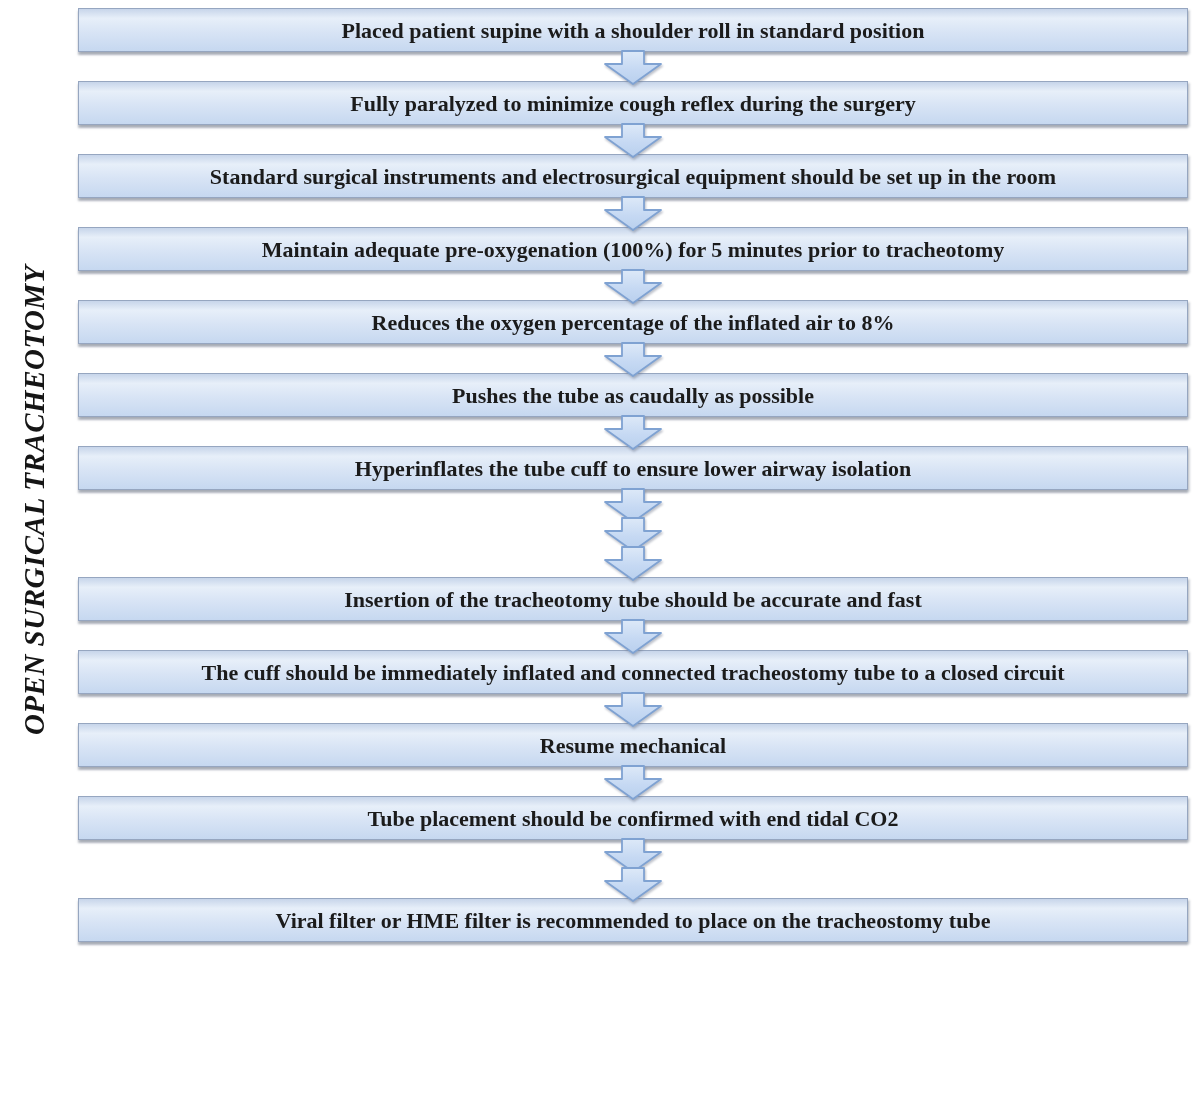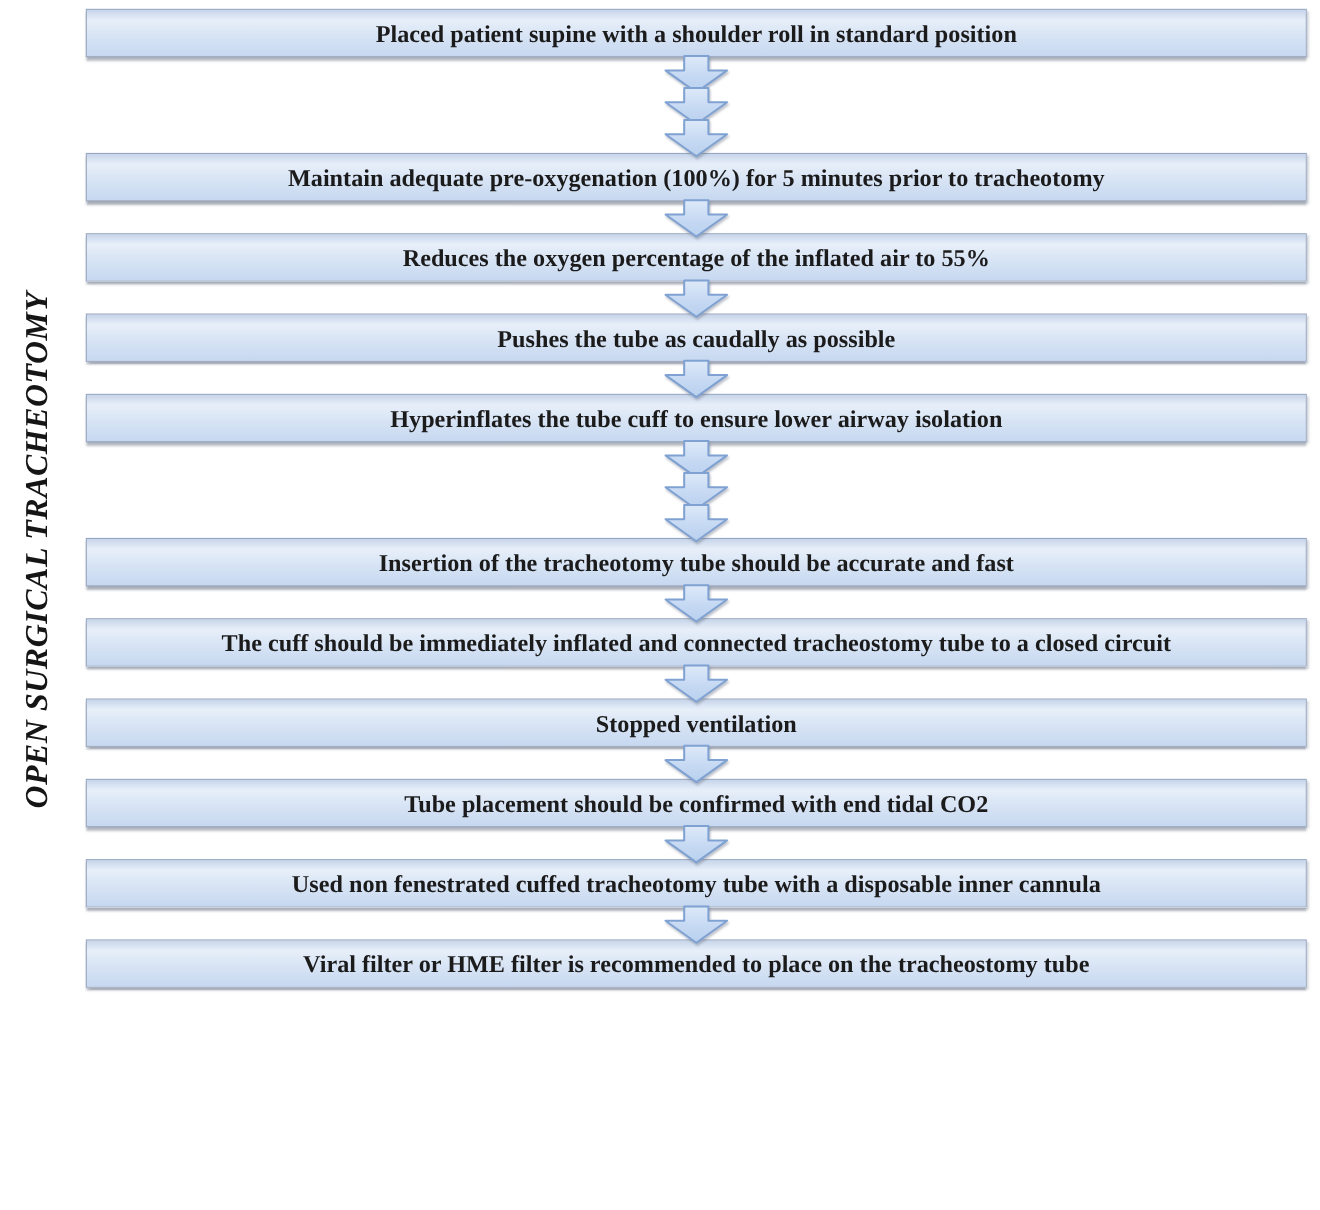--- a/index.html
+++ b/index.html
@@ -86,40 +86,46 @@
 
   <div class="flow-col" id="flow">
       <div class="step">
         <span>Placed patient supine with a shoulder roll in standard position</span>
       </div>
       <div class="arrow-gap">
         <svg width="60" height="34" viewBox="0 0 60 34">
           <path d="M19 0 L41 0 L41 13 L58 13 L30 33 L2 13 L19 13 Z" fill="url(#arrowGrad)" stroke="#7fa2d2" stroke-width="1.8" stroke-linejoin="round"></path>
         </svg>
       </div>
+      <div class="step">
+        <span>Fully paralyzed to minimize cough reflex during the surgery</span>
+      </div>
       <div class="arrow-gap">
         <svg width="60" height="34" viewBox="0 0 60 34">
           <path d="M19 0 L41 0 L41 13 L58 13 L30 33 L2 13 L19 13 Z" fill="url(#arrowGrad)" stroke="#7fa2d2" stroke-width="1.8" stroke-linejoin="round"></path>
         </svg>
+      </div>
+      <div class="step">
+        <span>Standard surgical instruments and electrosurgical equipment should be set up in the room</span>
       </div>
       <div class="arrow-gap">
         <svg width="60" height="34" viewBox="0 0 60 34">
           <path d="M19 0 L41 0 L41 13 L58 13 L30 33 L2 13 L19 13 Z" fill="url(#arrowGrad)" stroke="#7fa2d2" stroke-width="1.8" stroke-linejoin="round"></path>
         </svg>
       </div>
       <div class="step">
         <span>Maintain adequate pre-oxygenation (100%) for 5 minutes prior to tracheotomy</span>
       </div>
       <div class="arrow-gap">
         <svg width="60" height="34" viewBox="0 0 60 34">
           <path d="M19 0 L41 0 L41 13 L58 13 L30 33 L2 13 L19 13 Z" fill="url(#arrowGrad)" stroke="#7fa2d2" stroke-width="1.8" stroke-linejoin="round"></path>
         </svg>
       </div>
       <div class="step">
-        <span>Reduces the oxygen percentage of the inflated air to 55%</span>
+        <span>Reduces the oxygen percentage of the inflated air to 8%</span>
       </div>
       <div class="arrow-gap">
         <svg width="60" height="34" viewBox="0 0 60 34">
           <path d="M19 0 L41 0 L41 13 L58 13 L30 33 L2 13 L19 13 Z" fill="url(#arrowGrad)" stroke="#7fa2d2" stroke-width="1.8" stroke-linejoin="round"></path>
         </svg>
       </div>
       <div class="step">
         <span>Pushes the tube as caudally as possible</span>
       </div>
       <div class="arrow-gap">
@@ -155,38 +161,35 @@
       </div>
       <div class="step">
         <span>The cuff should be immediately inflated and connected tracheostomy tube to a closed circuit</span>
       </div>
       <div class="arrow-gap">
         <svg width="60" height="34" viewBox="0 0 60 34">
           <path d="M19 0 L41 0 L41 13 L58 13 L30 33 L2 13 L19 13 Z" fill="url(#arrowGrad)" stroke="#7fa2d2" stroke-width="1.8" stroke-linejoin="round"></path>
         </svg>
       </div>
       <div class="step">
-        <span>Stopped ventilation</span>
+        <span>Resume mechanical</span>
       </div>
       <div class="arrow-gap">
         <svg width="60" height="34" viewBox="0 0 60 34">
           <path d="M19 0 L41 0 L41 13 L58 13 L30 33 L2 13 L19 13 Z" fill="url(#arrowGrad)" stroke="#7fa2d2" stroke-width="1.8" stroke-linejoin="round"></path>
         </svg>
       </div>
       <div class="step">
         <span>Tube placement should be confirmed with end tidal CO2</span>
       </div>
       <div class="arrow-gap">
         <svg width="60" height="34" viewBox="0 0 60 34">
           <path d="M19 0 L41 0 L41 13 L58 13 L30 33 L2 13 L19 13 Z" fill="url(#arrowGrad)" stroke="#7fa2d2" stroke-width="1.8" stroke-linejoin="round"></path>
         </svg>
       </div>
-      <div class="step">
-        <span>Used non fenestrated cuffed tracheotomy tube with a disposable inner cannula</span>
-      </div>
       <div class="arrow-gap">
         <svg width="60" height="34" viewBox="0 0 60 34">
           <path d="M19 0 L41 0 L41 13 L58 13 L30 33 L2 13 L19 13 Z" fill="url(#arrowGrad)" stroke="#7fa2d2" stroke-width="1.8" stroke-linejoin="round"></path>
         </svg>
       </div>
       <div class="step">
         <span>Viral filter or HME filter is recommended to place on the tracheostomy tube</span>
       </div>
     </div>
 </div>

